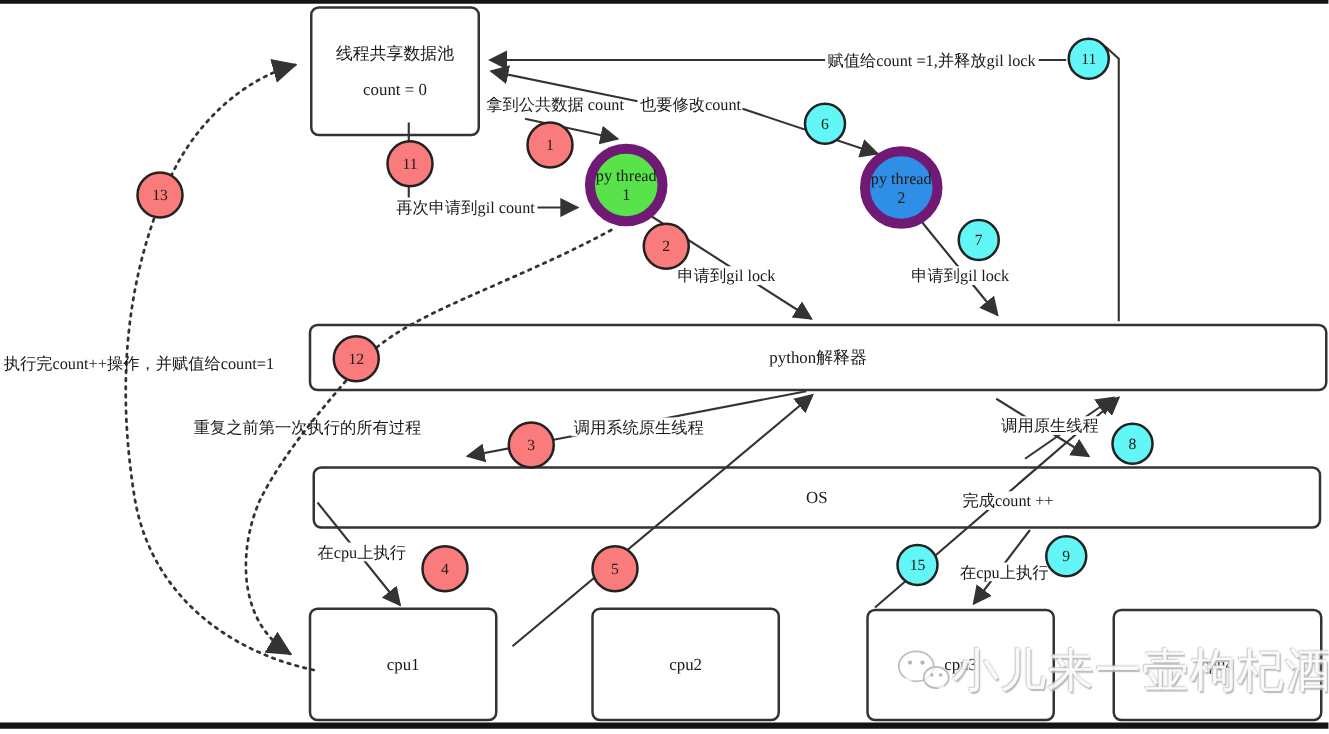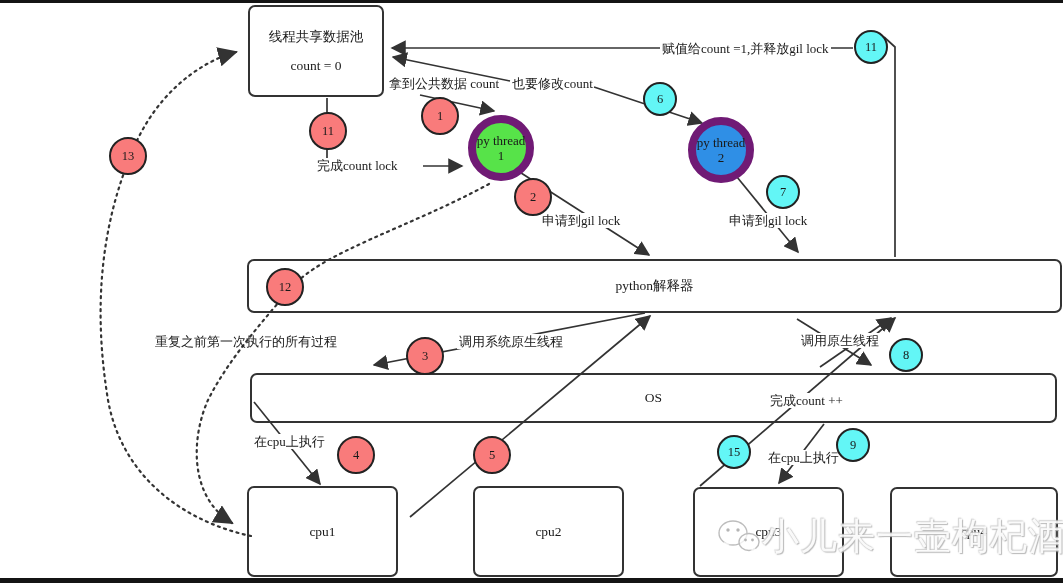--- a/index.html
+++ b/index.html
@@ -4,21 +4,21 @@
 <style>
   html,body{margin:0;padding:0;background:#fff;}
   #stage{position:relative;width:1063px;height:587px;background:#fff;overflow:hidden;
          font-family:"Liberation Serif","DejaVu Serif",serif;color:#1a1a1a;}
   .edge-bar{position:absolute;left:0;width:1063px;background:#141414;}
   #top-bar{top:0;height:3px;}
   #bottom-bar{top:578px;height:5px;}
   .title{position:absolute;left:12px;top:20px;font-weight:bold;font-size:14px;letter-spacing:.5px;}
   .box{position:absolute;background:#fff;border:2px solid #333;border-radius:7px;
        display:flex;align-items:center;justify-content:center;font-size:13.5px;box-sizing:border-box;}
-  #pool{left:248px;top:5px;width:136px;height:92px;flex-direction:column;gap:12px;z-index:1;}
+  #pool{left:248px;top:5px;width:136px;height:104px;flex-direction:column;gap:12px;z-index:1;}
   #interp{left:247px;top:259px;width:815px;height:54px;z-index:1;}
   #osbox{left:250px;top:373px;width:807px;height:50px;z-index:1;}
   .cpu{top:486px;width:151px;height:91px;z-index:1;}
   #cpu1{left:247px;} #cpu2{left:473px;} #cpu3{left:693px;top:487px;height:90px;}
   #cpu4{left:890px;top:487px;width:168px;height:90px;}
   svg.wires{position:absolute;left:0;top:0;z-index:2;}
   .lbl{position:absolute;font-size:13px;white-space:nowrap;z-index:3;line-height:15px;}
   .wbg{background:#fff;padding:0 2px;}
   .under{z-index:1;}
   .badge{position:absolute;border:2px solid #222;border-radius:50%;display:flex;align-items:center;
@@ -105,23 +105,24 @@
   <div class="badge cyan" style="left:643px;top:82px;">6</div>
   <div class="badge cyan" style="left:766px;top:175px;">7</div>
   <div class="badge cyan" style="left:889px;top:338px;">8</div>
   <div class="badge cyan" style="left:836px;top:428px;">9</div>
   <div class="badge cyan" style="left:717px;top:435px;">15</div>
   <div class="badge cyan" style="left:854px;top:30px;">11</div>
 
   <div class="lbl" style="left:389px;top:76px;">拿到公共数据 count</div>
   <div class="lbl" style="left:512px;top:76px;">也要修改count</div>
   <div class="lbl wbg" style="left:660px;top:41px;">赋值给count =1,并释放gil lock</div>
-  <div class="lbl wbg" style="left:315px;top:158px;">完成count lock</div>
+  <div class="lbl wbg" style="left:315px;top:158px;">再次申请到gil count</div>
   <div class="lbl wbg" style="left:540px;top:213px;">申请到gil lock</div>
   <div class="lbl wbg" style="left:727px;top:213px;">申请到gil lock</div>
+  <div class="lbl" style="left:3px;top:283px;">执行完count++操作，并赋值给count=1</div>
   <div class="lbl" style="left:155px;top:334px;">重复之前第一次执行的所有过程</div>
   <div class="lbl wbg" style="left:457px;top:334px;">调用系统原生线程</div>
   <div class="lbl wbg" style="left:799px;top:333px;">调用原生线程</div>
   <div class="lbl wbg" style="left:768px;top:393px;">完成count ++</div>
   <div class="lbl wbg" style="left:252px;top:434px;">在cpu上执行</div>
   <div class="lbl wbg" style="left:766px;top:450px;">在cpu上执行</div>
 
   <div class="watermark">
     <svg width="46" height="40" viewBox="0 0 46 40">
       <g fill="rgba(255,255,255,0.75)" stroke="#b8b8b8" stroke-width="1.4">

